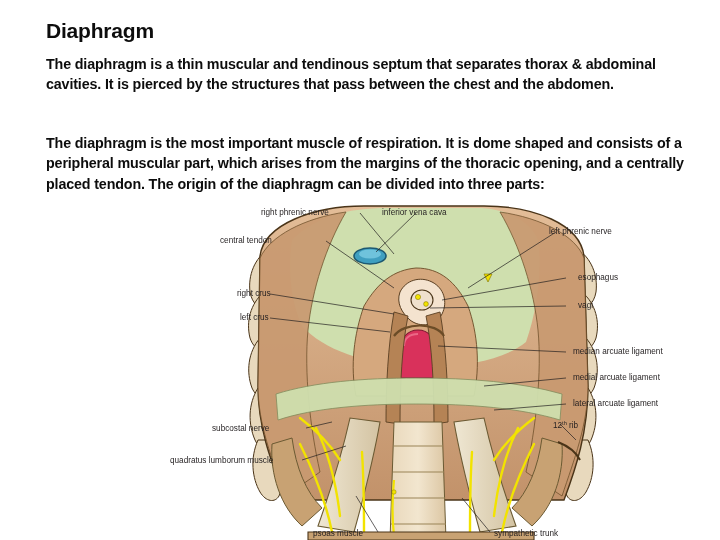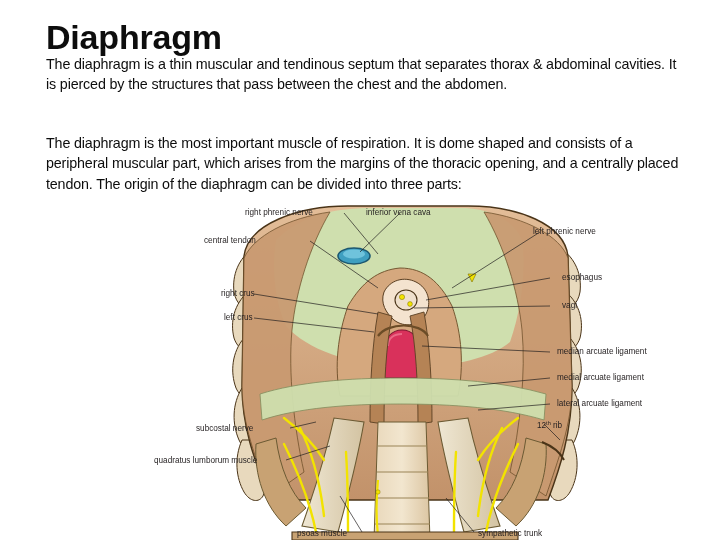--- a/index.html
+++ b/index.html
@@ -13,42 +13,42 @@
     height: 540px;
     background: #ffffff;
     overflow: hidden;
     font-family: "Liberation Sans", sans-serif;
     color: #000000;
   }
   #title {
     position: absolute;
     left: 46px;
     top: 20px;
-    font-size: 34px;
+    font-size: 21px;
     font-weight: bold;
     letter-spacing: -0.2px;
     line-height: 1.05;
     color: #0d0d0d;
   }
   .para {
     position: absolute;
     left: 46px;
     width: 640px;
     font-size: 14.3px;
-    font-weight: normal;
+    font-weight: bold;
     line-height: 20.4px;
     color: #0d0d0d;
     letter-spacing: -0.15px;
   }
   #para1 { top: 54px; }
   #para2 { top: 133px; }
 
   #figure {
     position: absolute;
-    left: 0;
+    left: 16px;
     top: 196px;
     width: 604px;
     height: 344px;
     padding-left: 48px;
   }
   #figure svg { display: block; }
   .lbl {
     font-family: "Liberation Sans", sans-serif;
     font-size: 8.2px;
     fill: #231f20;

